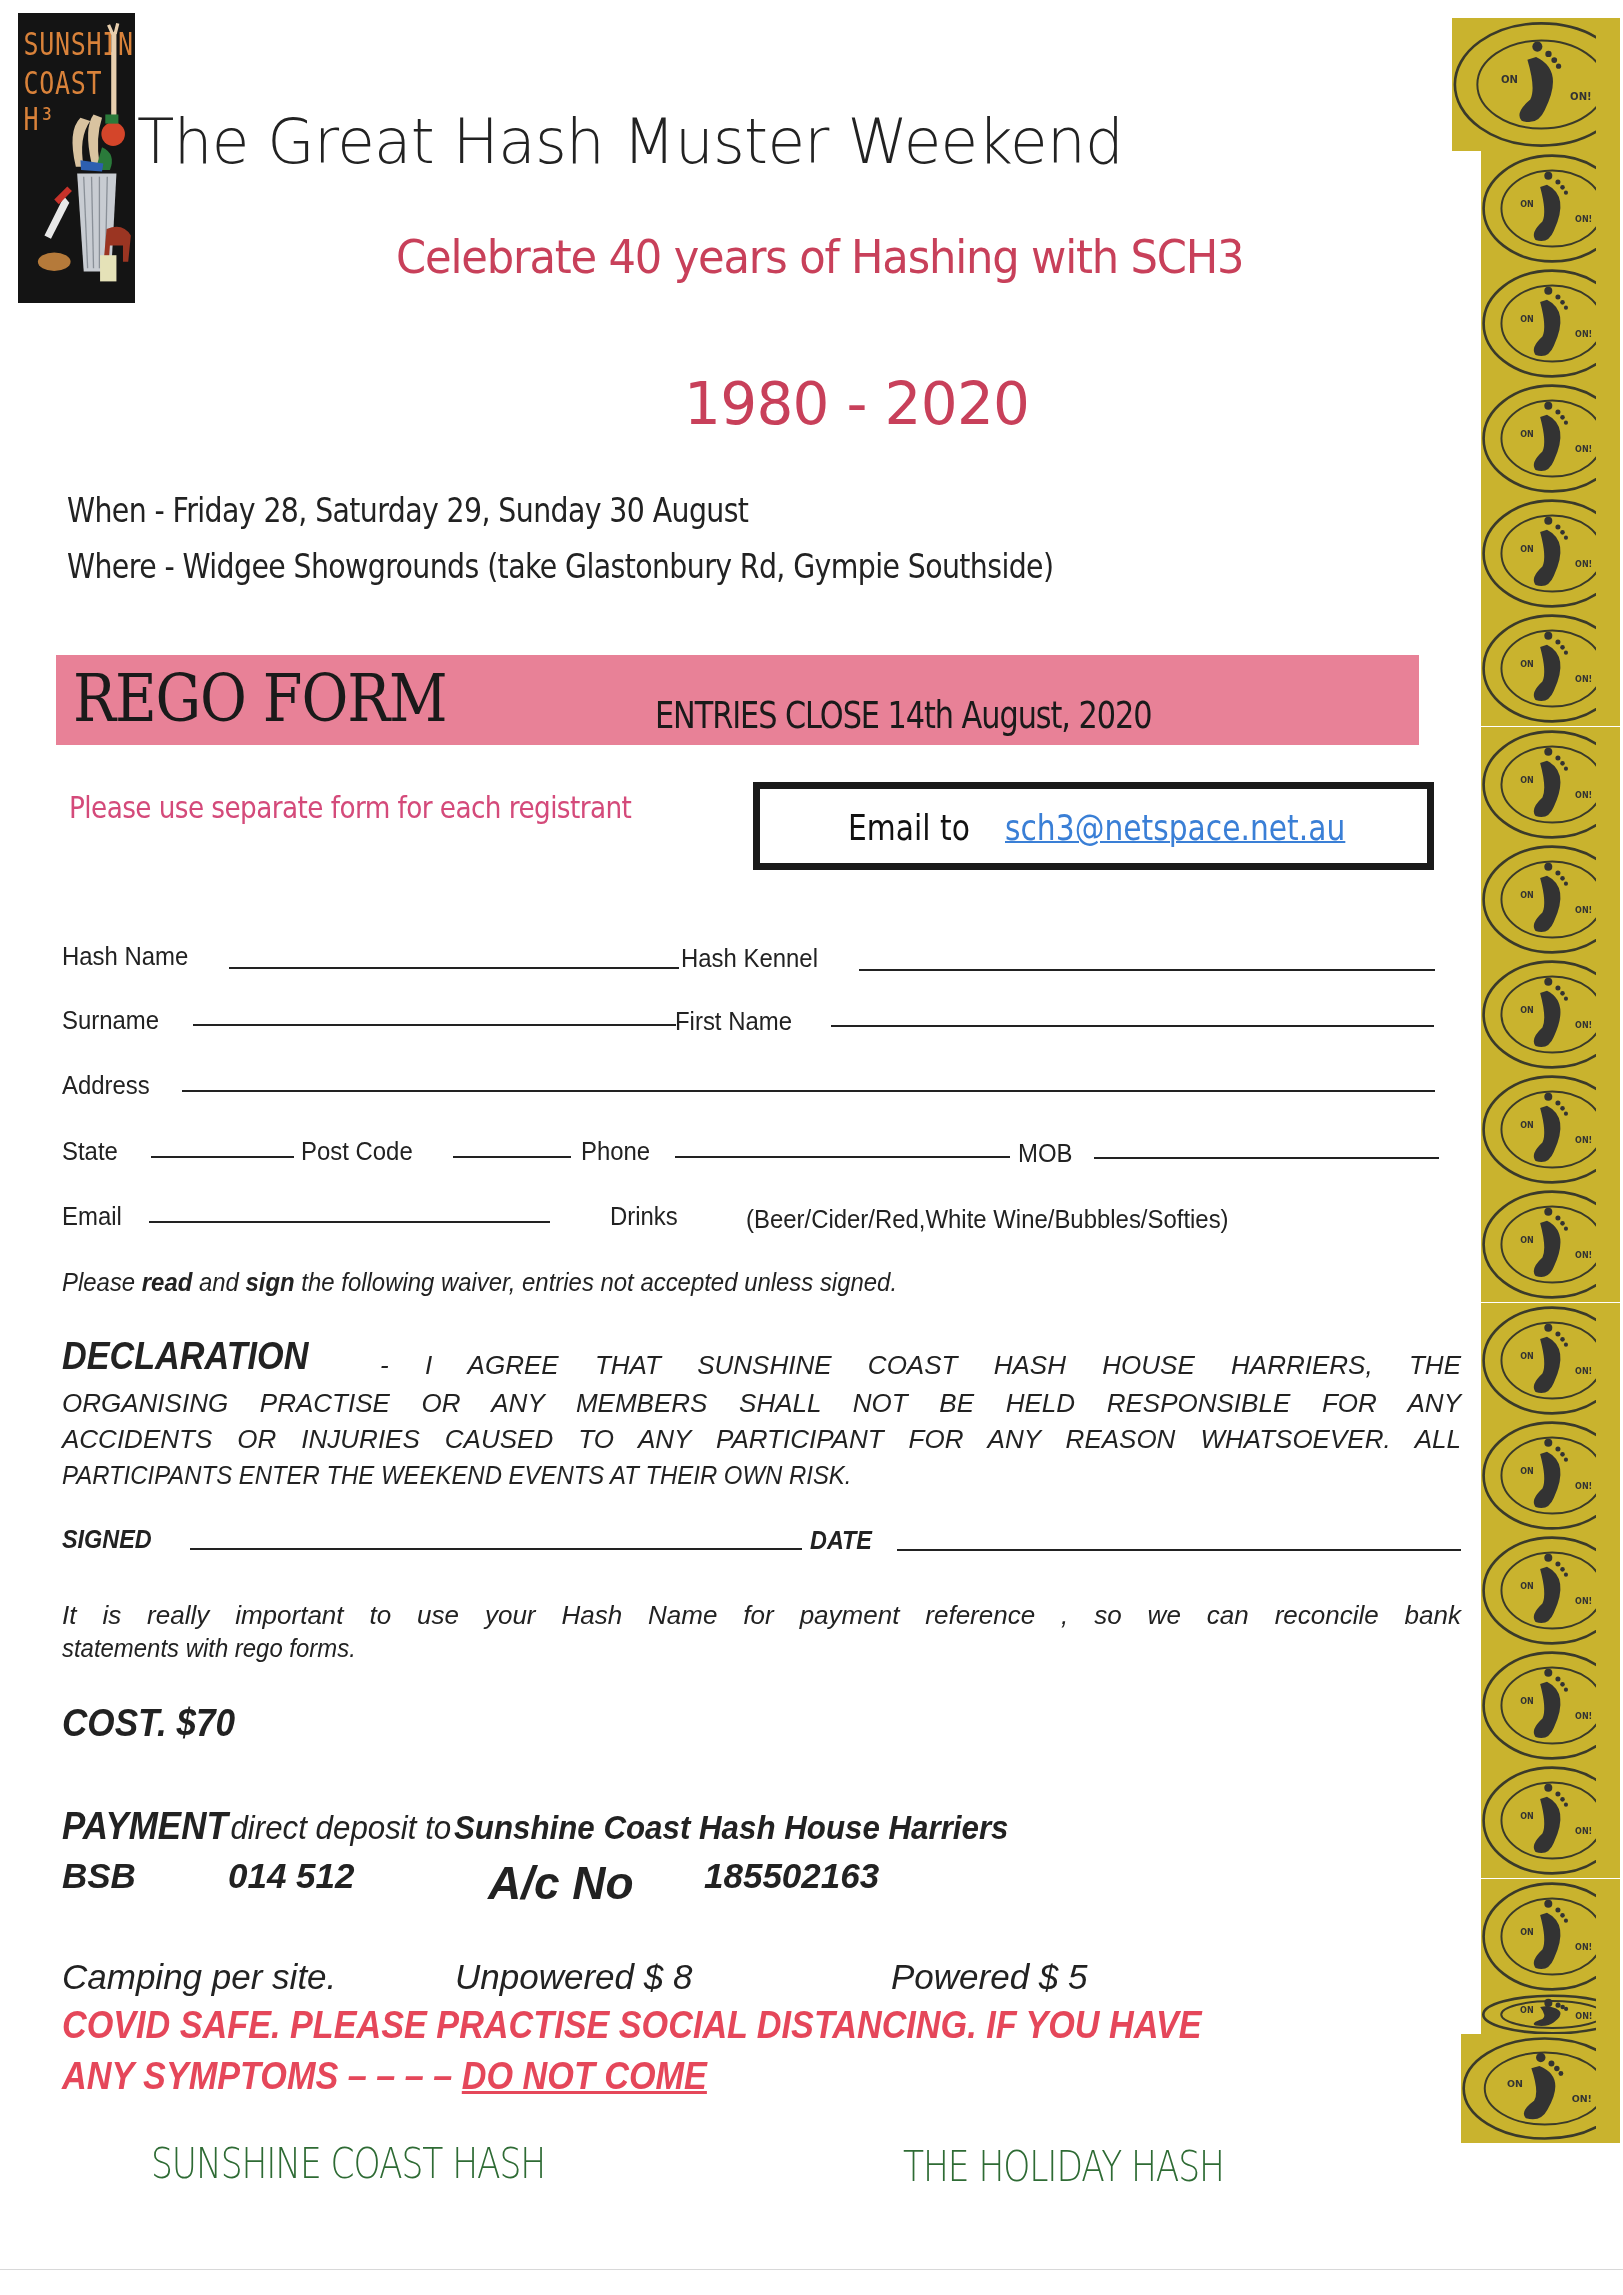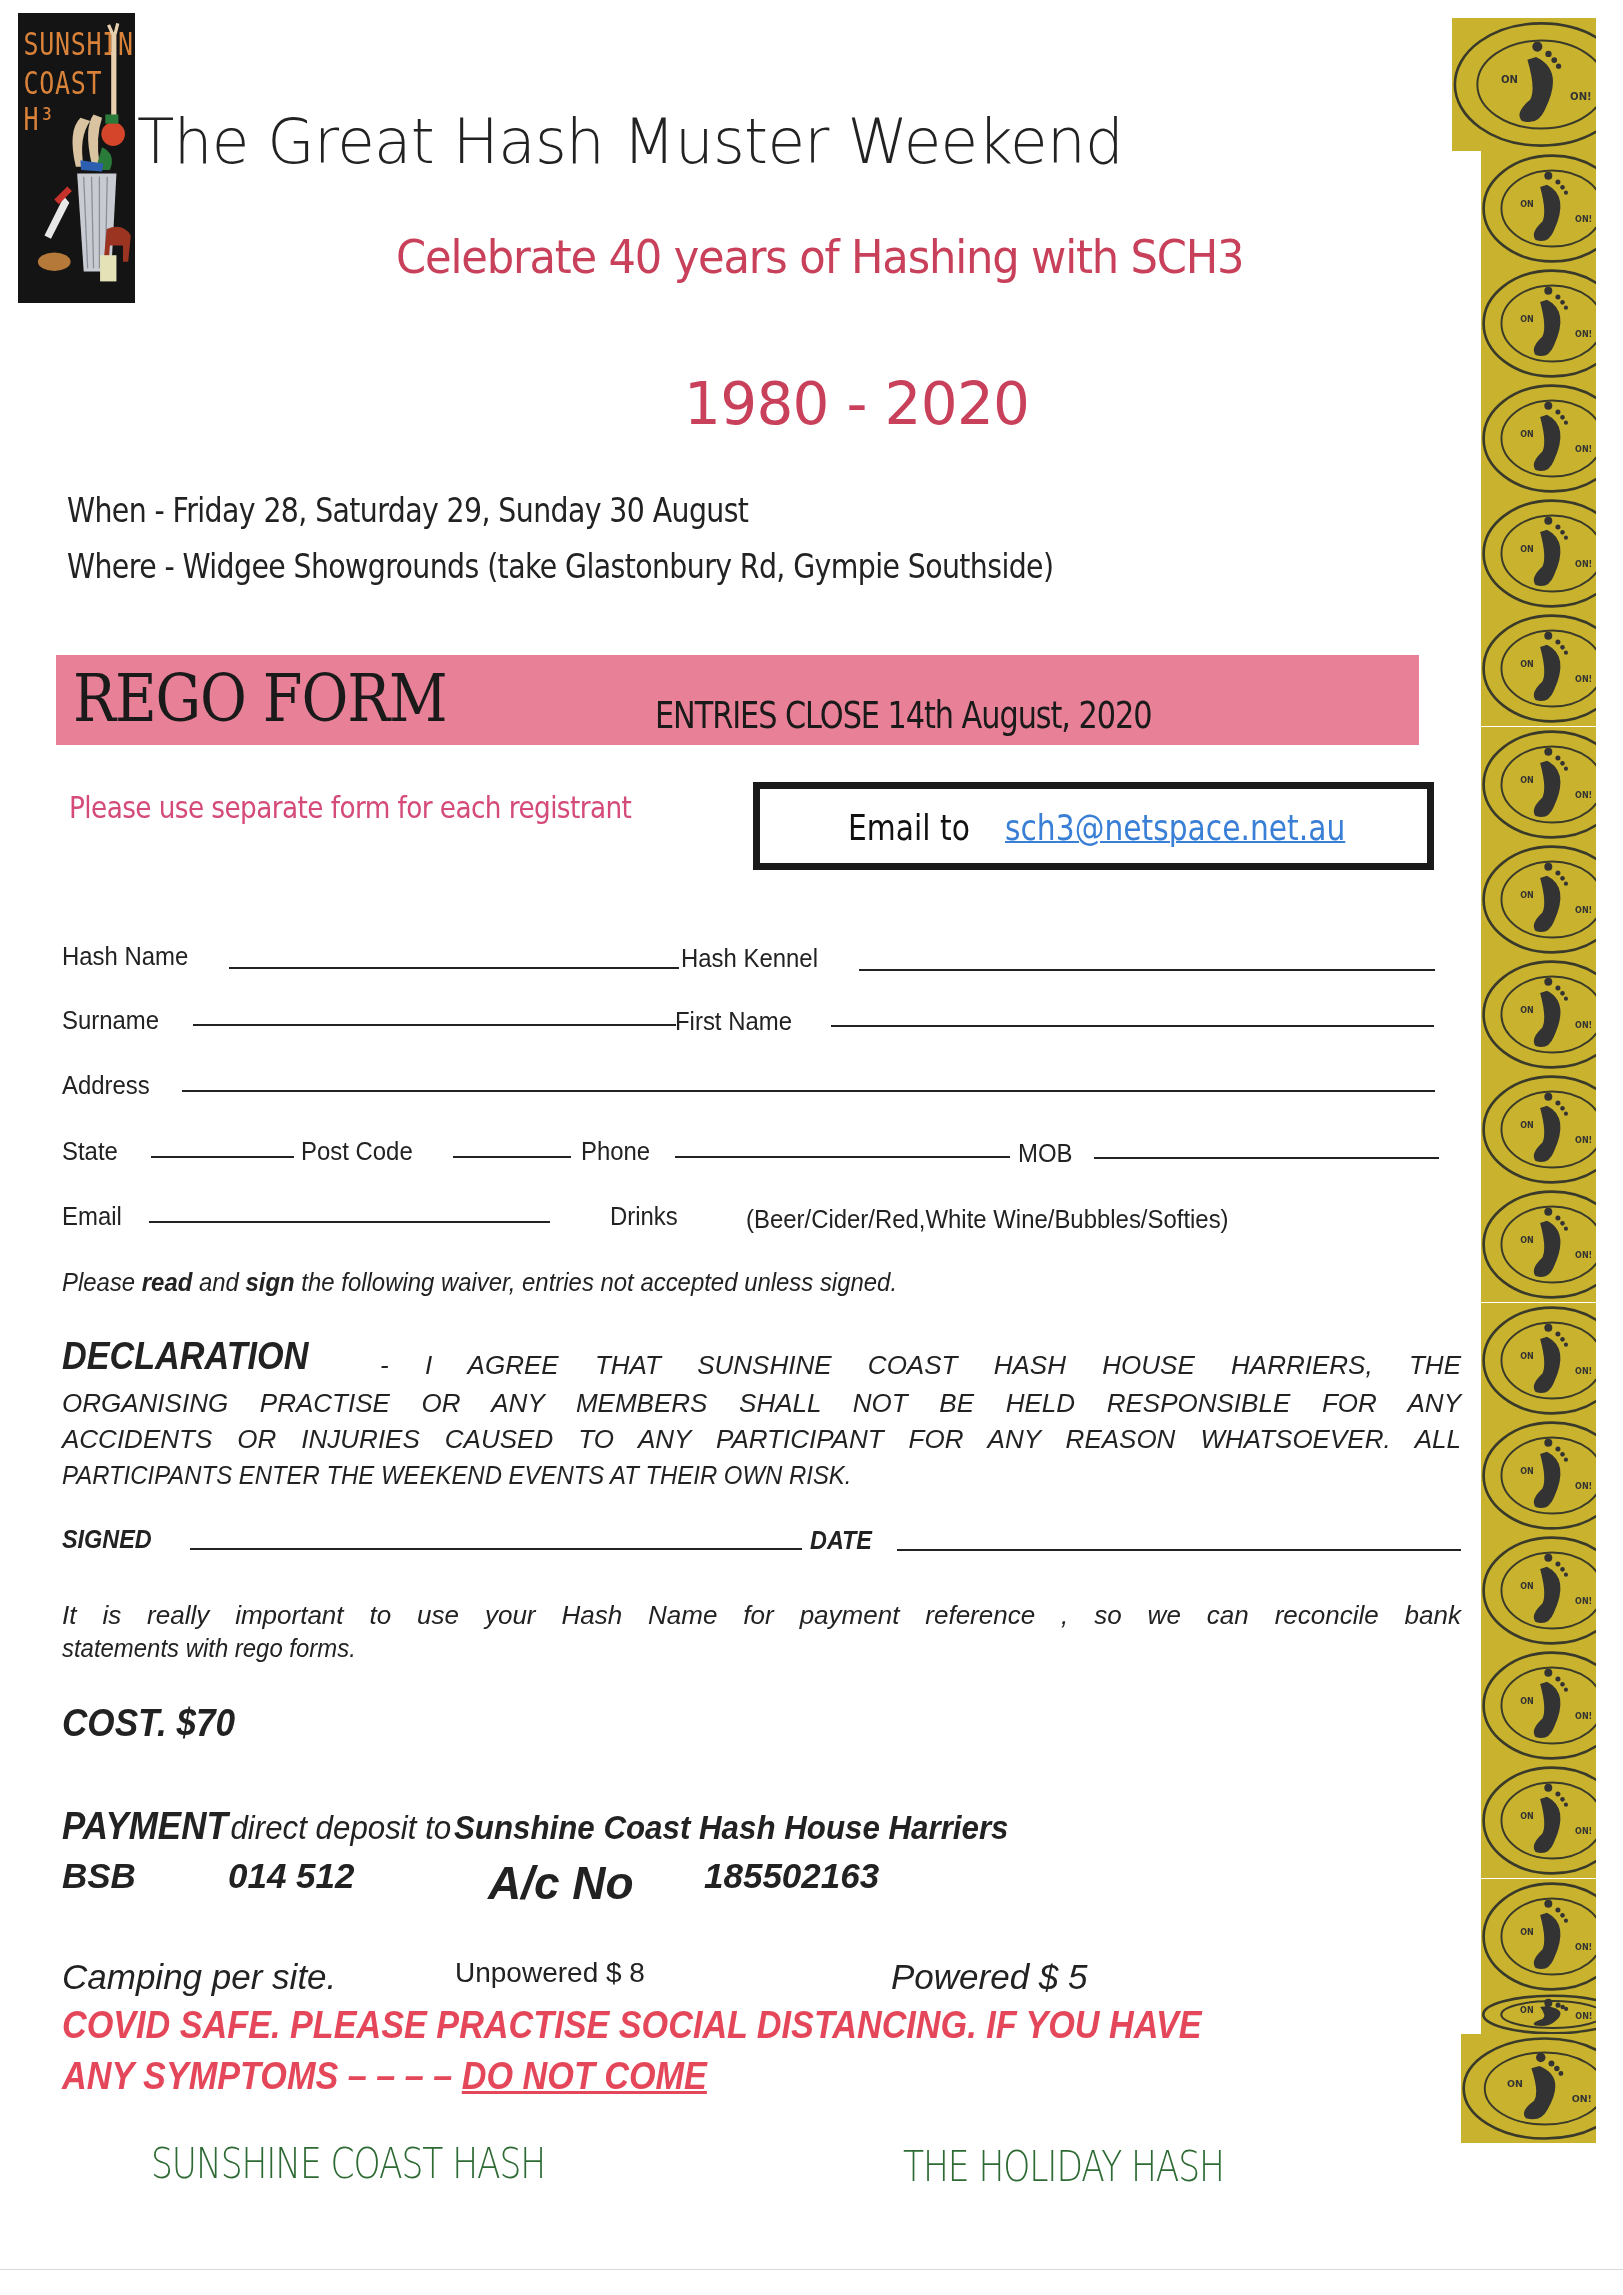--- a/index.html
+++ b/index.html
@@ -23,21 +23,21 @@
   #email-link { left:1005px; top:808px; font-size:35px; color:#3a7fd6; text-decoration:underline; text-decoration-thickness:2px; font-family:"DejaVu Sans", sans-serif; transform:scaleX(0.85); transform-origin:left top; white-space:nowrap;}
   
   .lbl { font-size:26px; color:#222; white-space:nowrap; font-family:"Liberation Sans", sans-serif; transform:scaleX(0.92); transform-origin:left top;}
   .line { height:0; border-bottom:2px solid #222; }
   .ital { font-style:italic; }
   .decl { font-size:26px; font-style:italic; color:#222; font-family:"Liberation Sans", sans-serif; text-align:justify; text-align-last:justify; white-space:nowrap; }
   .big { font-weight:bold; font-style:italic; color:#222; font-family:"Liberation Sans", sans-serif; white-space:nowrap; }
   .red { color:#e5475a; font-weight:bold; font-style:italic; font-size:38px; white-space:nowrap; font-family:"Liberation Sans", sans-serif; transform:scaleX(0.9); transform-origin:left top;}
   .green { color:#2e6b34; font-size:42px; font-family:"DejaVu Sans", sans-serif; white-space:nowrap; transform:scaleX(0.82); transform-origin:left top; letter-spacing:-1.3px; font-weight:300;}
   
-  .stamp { position:absolute; background:#c9b32e; overflow:hidden; }
+  .stamp { position:absolute; background:#c9b32e; overflow:hidden;padding-left:24px; }
   .stamp svg { position:absolute; left:0; top:0; }
   #bottom-rule { left:0; top:2269px; width:1623px; height:1.3px; background:#d8d8d8; }
 </style>
 </head>
 <body>
 
 <div id="logo" class="abs">
   <div class="lt" style="top:13px;">SUNSHINE</div>
   <div class="lt" style="top:52px;">COAST H³</div>
   <svg width="117" height="290" style="position:absolute;left:0;top:0;" viewBox="0 0 178 443">
@@ -139,21 +139,21 @@
   <span class="big" style="font-size:38px;">PAYMENT</span>
   <span style="font-size:34px;font-style:italic;color:#222;">direct deposit to</span>
   <span class="big" style="font-size:34px;">Sunshine Coast Hash House Harriers</span>
 </div>
 <div class="abs big" style="left:62px;top:1856px;font-size:35px;">BSB</div>
 <div class="abs big" style="left:228px;top:1856px;font-size:35px;">014 512</div>
 <div class="abs big" style="left:488px;top:1856px;font-size:46px;">A/c No</div>
 <div class="abs big" style="left:704px;top:1856px;font-size:35px;">185502163</div>
 
 <div class="abs" style="left:62px;top:1957px;font-size:35px;font-style:italic;color:#222;white-space:nowrap;">Camping per site.</div>
-<div class="abs" style="left:455px;top:1957px;font-size:28px;color:#222;white-space:nowrap;">Unpowered $ 8</div>
+<div class="abs" style="left:455px;top:1957px;font-size:35px;font-style:italic;color:#222;white-space:nowrap;">Unpowered $ 8</div>
 <div class="abs" style="left:891px;top:1957px;font-size:35px;font-style:italic;color:#222;white-space:nowrap;">Powered $ 5</div>
 
 <div class="abs red" style="left:62px;top:2004px;">COVID SAFE.  PLEASE PRACTISE SOCIAL DISTANCING.  IF YOU HAVE</div>
 <div class="abs red" style="left:62px;top:2055px;">
   <span>ANY SYMPTOMS </span><span>– – – –</span>
   <span style="text-decoration:underline;">DO NOT COME</span>
 </div>
 
 <div class="abs green" style="left:151px;top:2139px;">SUNSHINE COAST HASH</div>
 <div class="abs green" style="left:903px;top:2142px;">THE HOLIDAY HASH</div>

